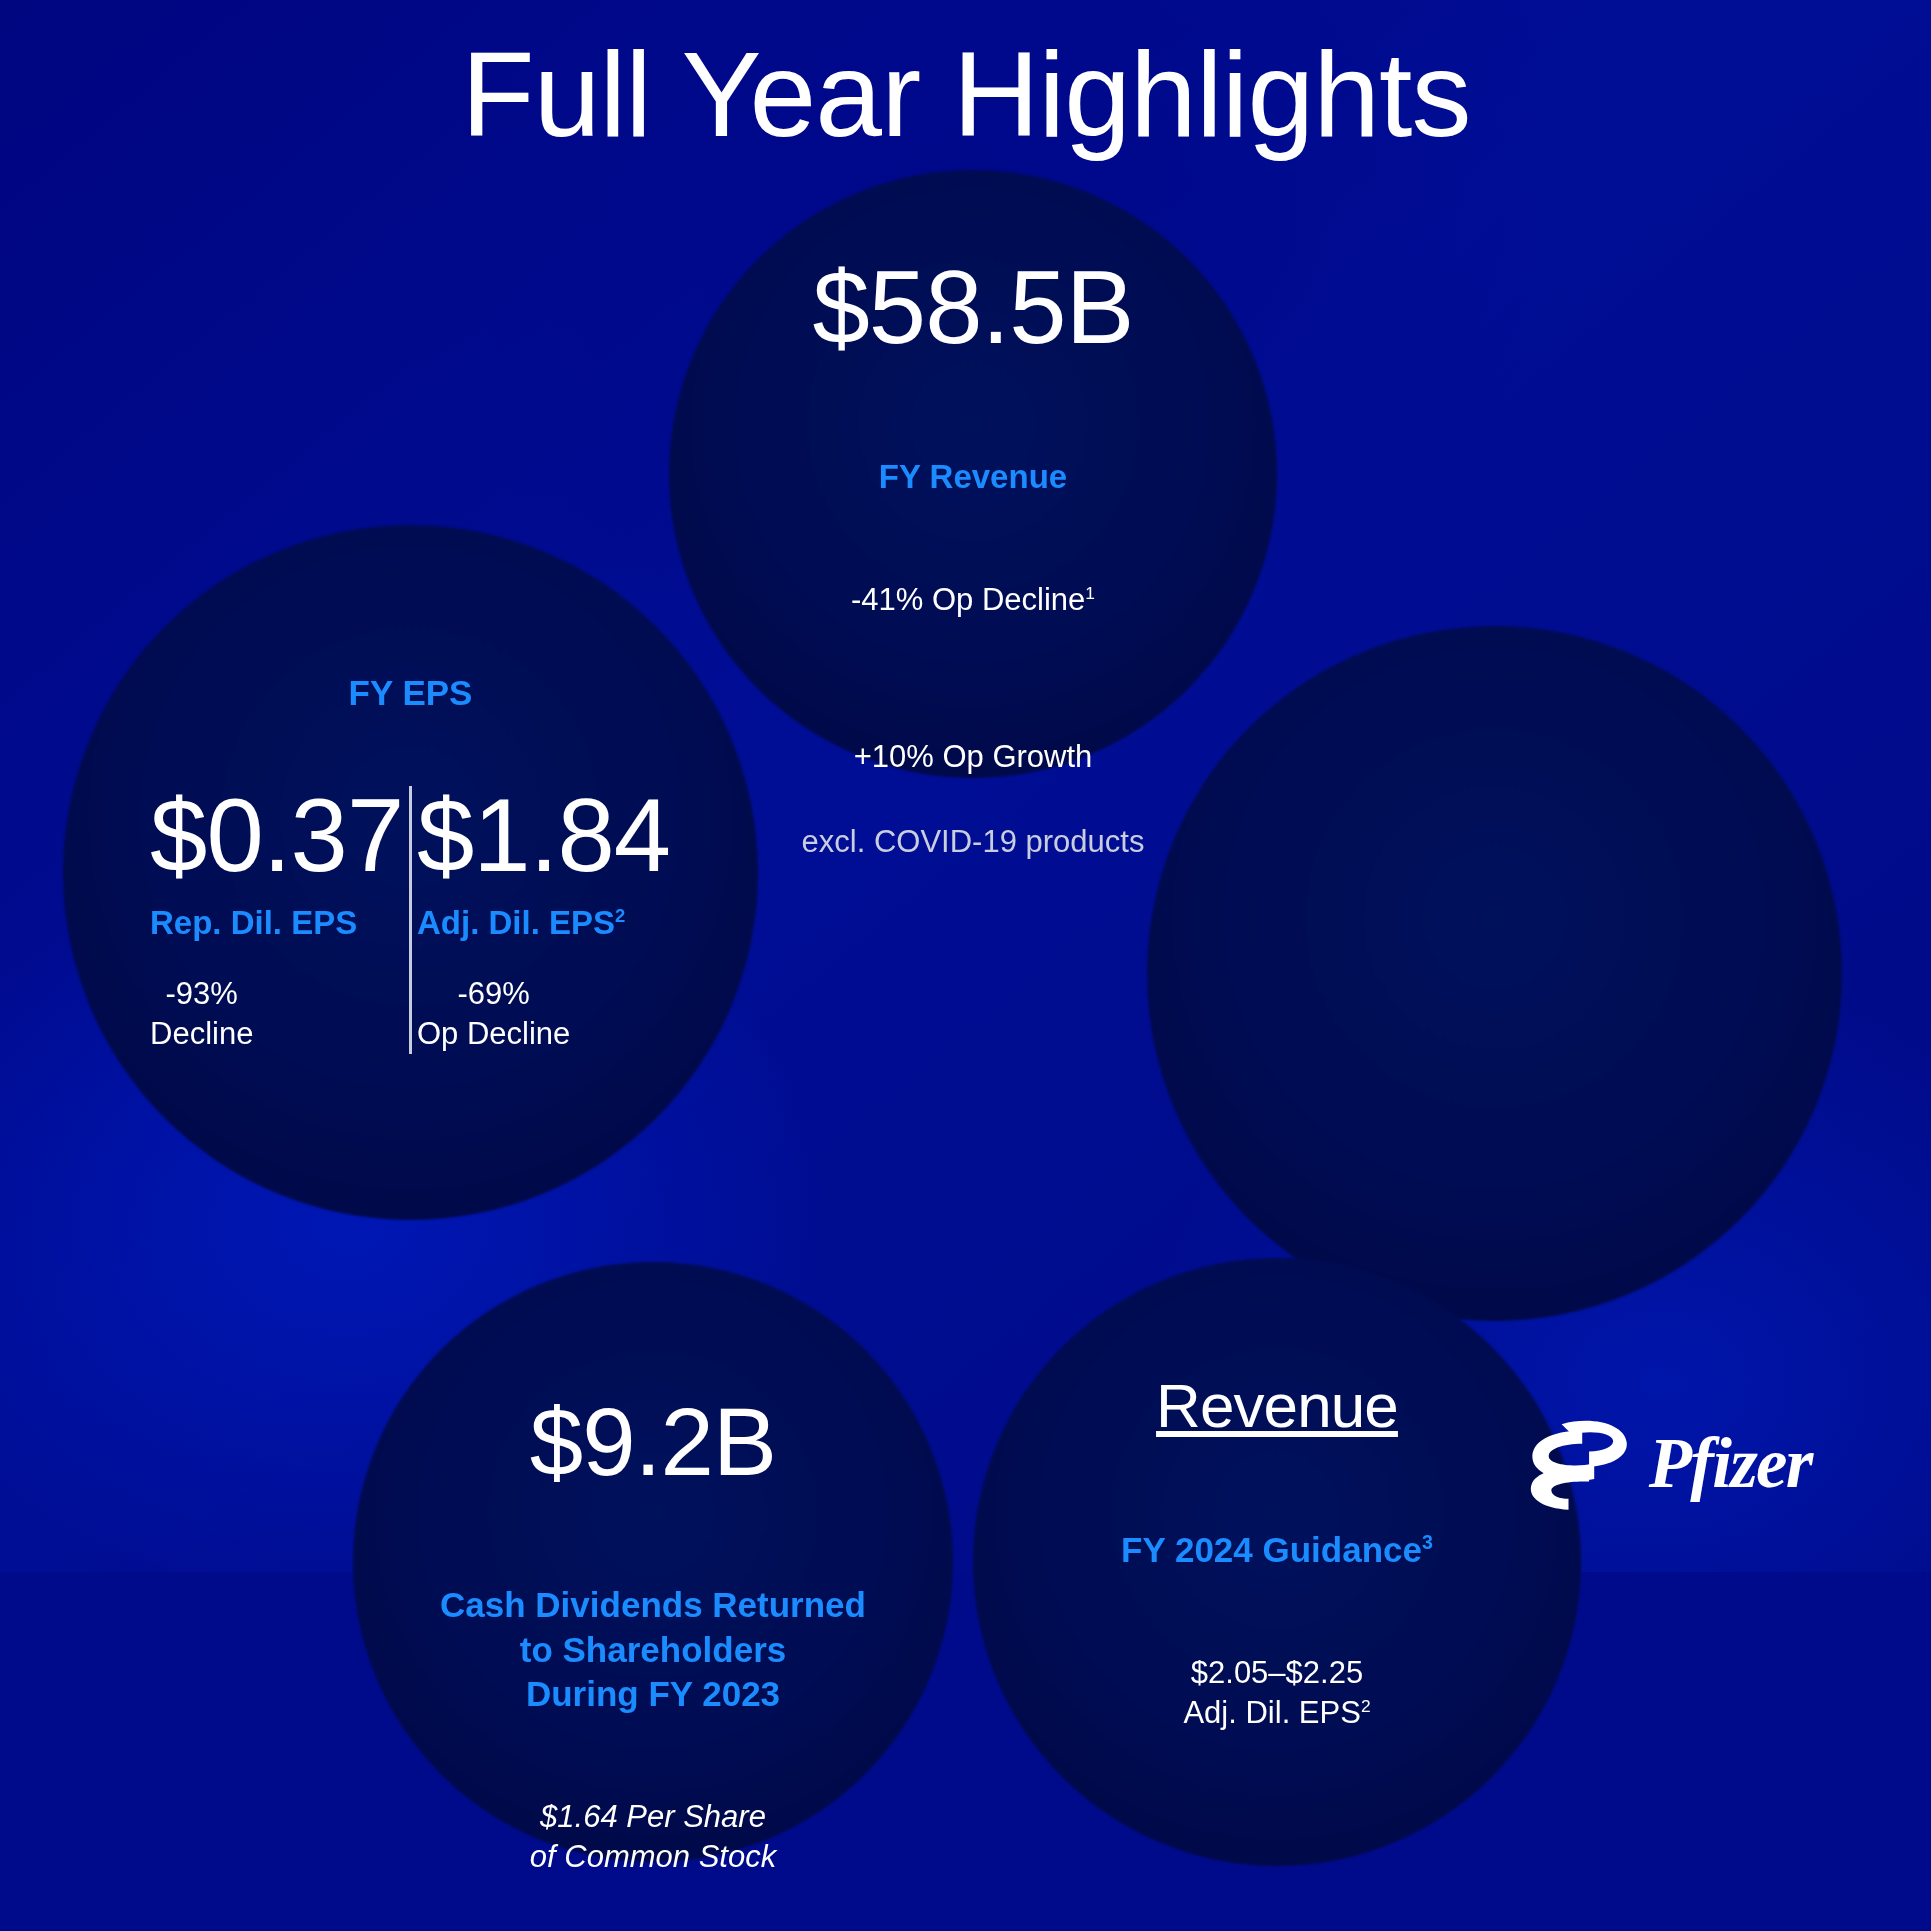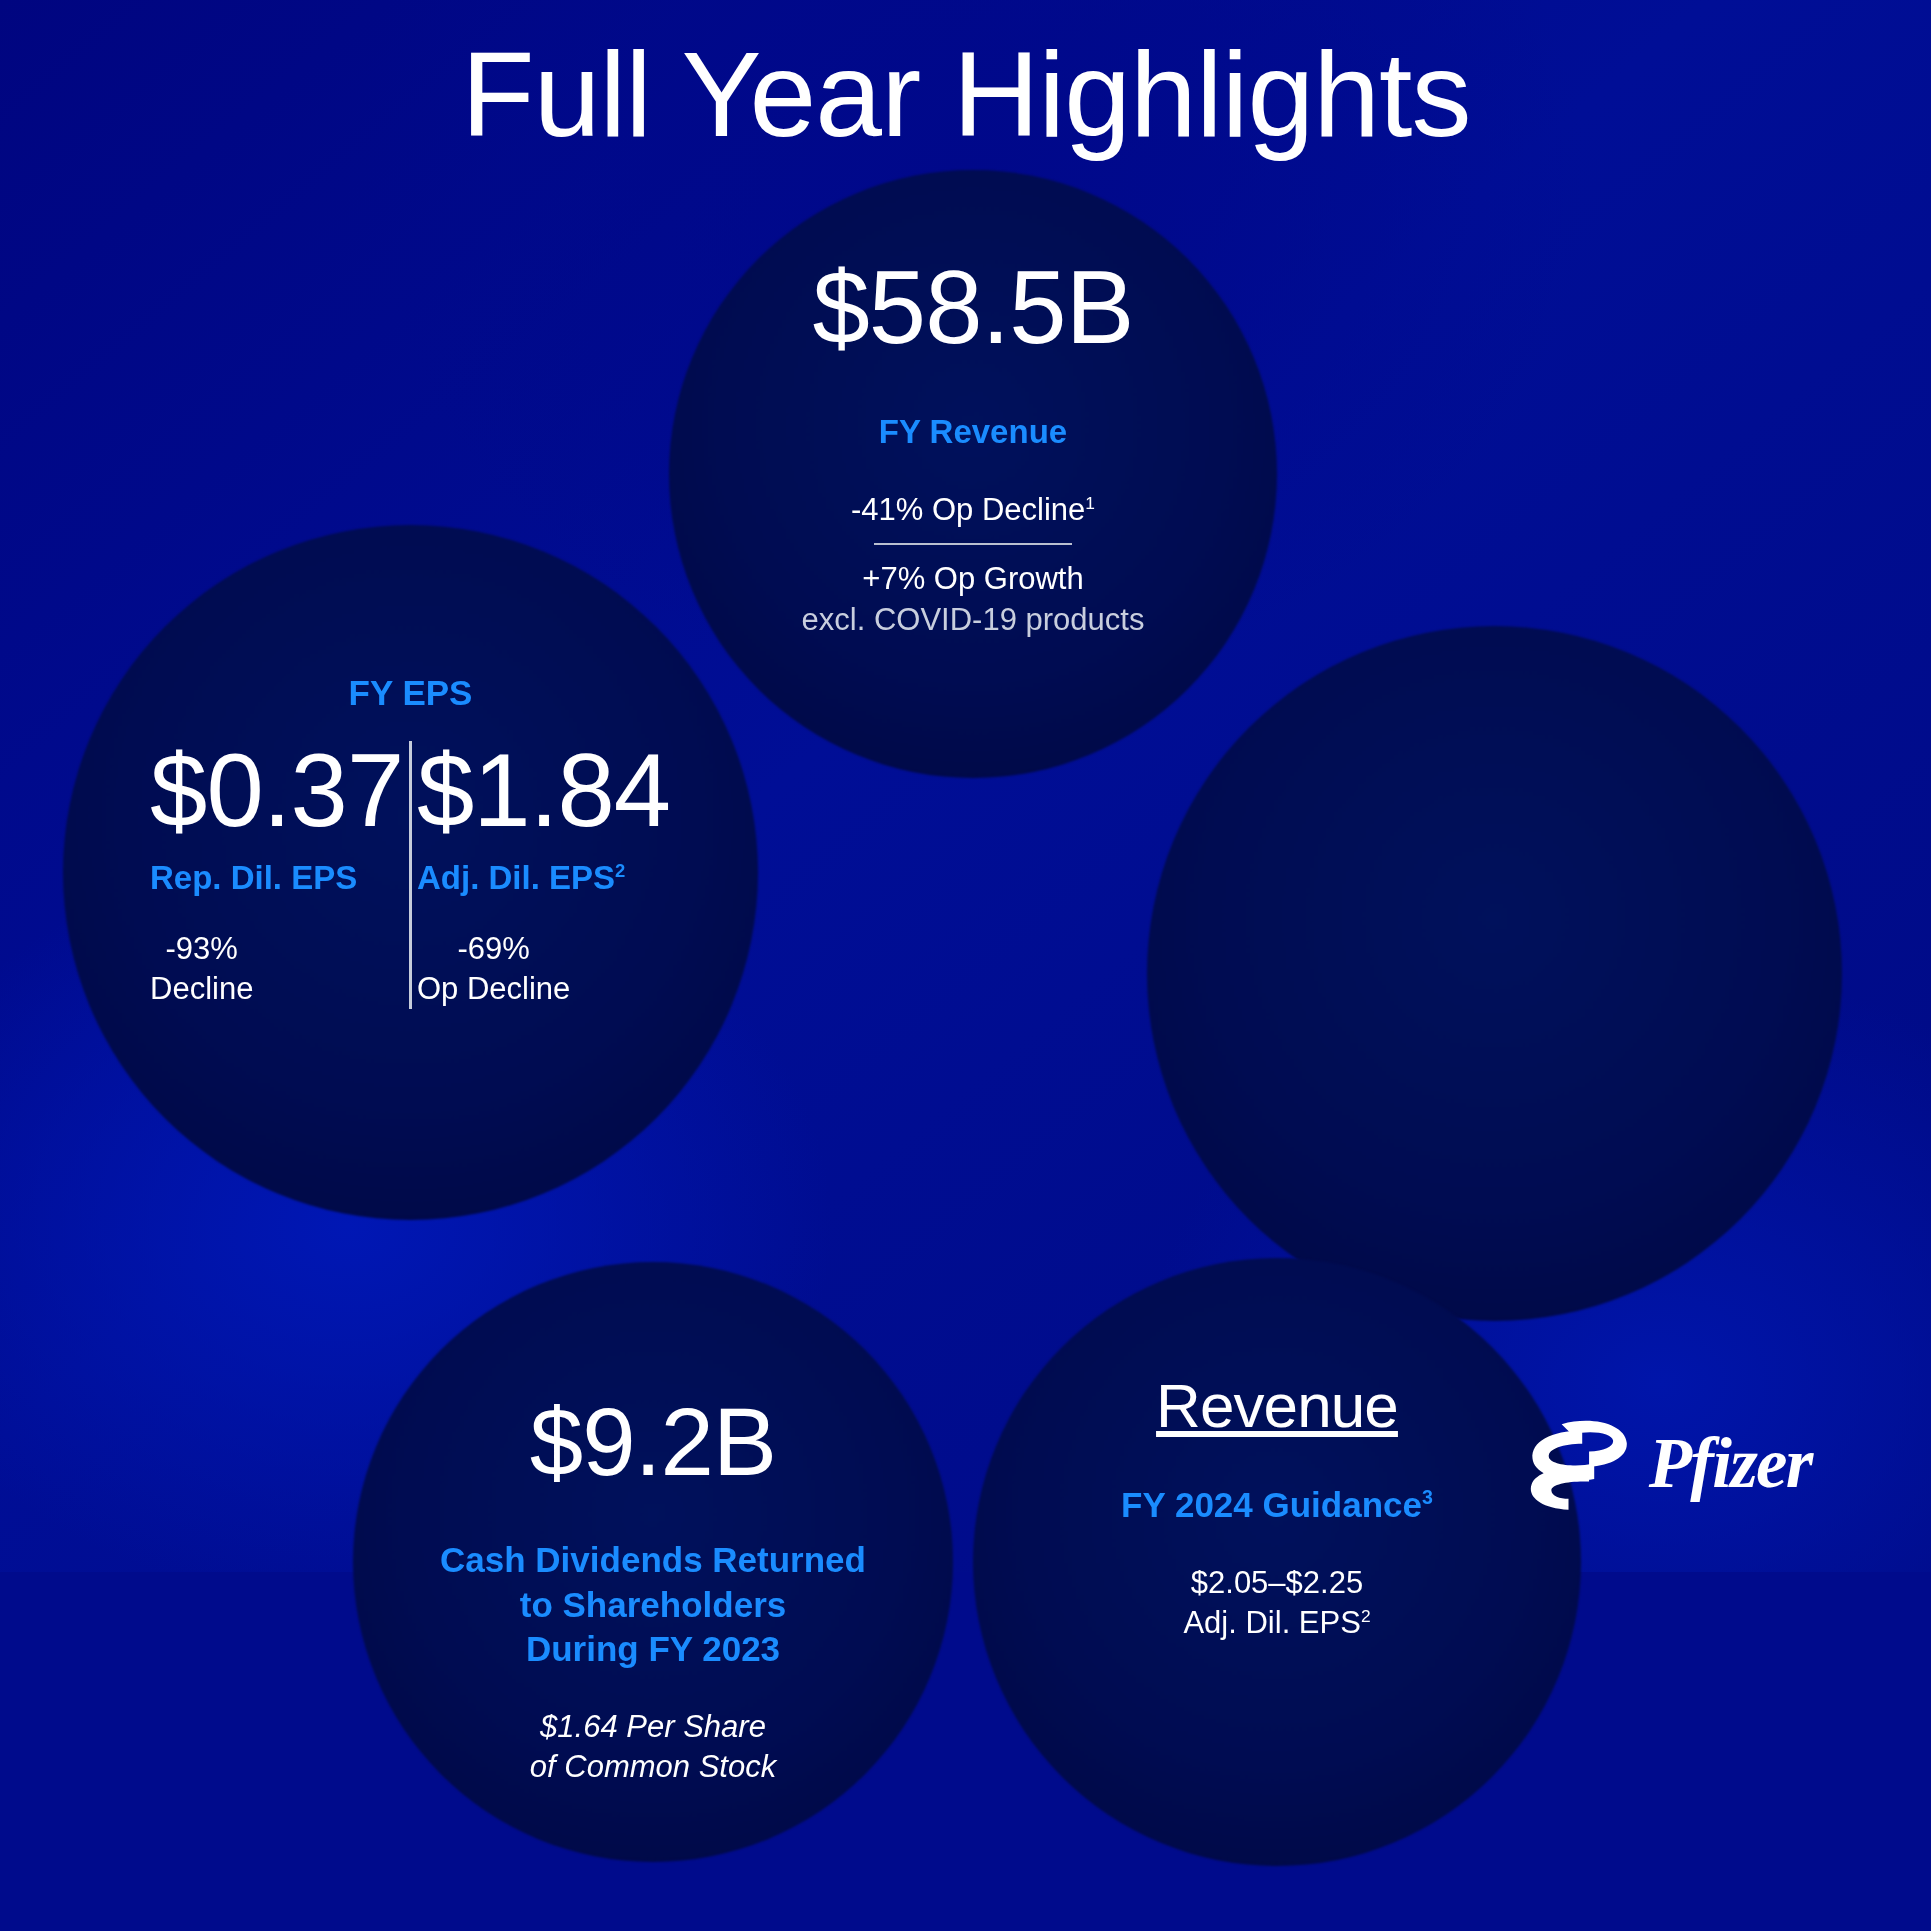--- a/index.html
+++ b/index.html
@@ -44,20 +44,21 @@
     filter:blur(0.9px);
   }
   .bubble-content {
     position:absolute;
     display:flex;
     flex-direction:column;
     align-items:center;
     justify-content:flex-start;
     text-align:center;
     color:#ffffff;
+    gap:45px;
   }
 
   
   .big      { font-size:97px; font-weight:300; line-height:1.06; letter-spacing:-0.9px; color:#ffffff; white-space:nowrap; }
   .big-sm   { font-size:83px;  font-weight:300; line-height:1.08; letter-spacing:-0.9px; color:#ffffff; white-space:nowrap; }
   .label    { font-size:33px;  font-weight:700; color:#1a8cff; line-height:1.28; }
   .detail   { font-size:31px;  font-weight:400; color:#ffffff; line-height:1.30; }
   .detail-dim { font-size:31px; font-weight:400; color:#c8cede; line-height:1.30; }
 
   sup { font-size:0.56em; vertical-align:super; line-height:0; }
@@ -135,21 +136,21 @@
   <div class="bubble" id="b4"></div>
   <div class="bubble" id="b5"></div>
 
   <div class="bubble-content" id="b1-c">
     <div class="big">$58.5B</div>
     <div class="label">FY Revenue</div>
     <div class="detail detail-1">
       <span>-41% Op Decline</span><sup>1</sup>
     </div>
     <div class="rule"></div>
-    <div class="detail">+7% Op Growth</div>
+    <div class="detail">+10% Op Growth</div>
     <div class="detail-dim">excl. COVID-19 products</div>
   </div>
 
   <div class="bubble-content" id="b2-c">
     <div class="eps-head">FY EPS</div>
     <div class="eps-split">
       <div class="eps-col">
         <div class="big">$0.37</div>
         <div class="label">
           <span>Rep. Dil. EPS</span><sup></sup>

